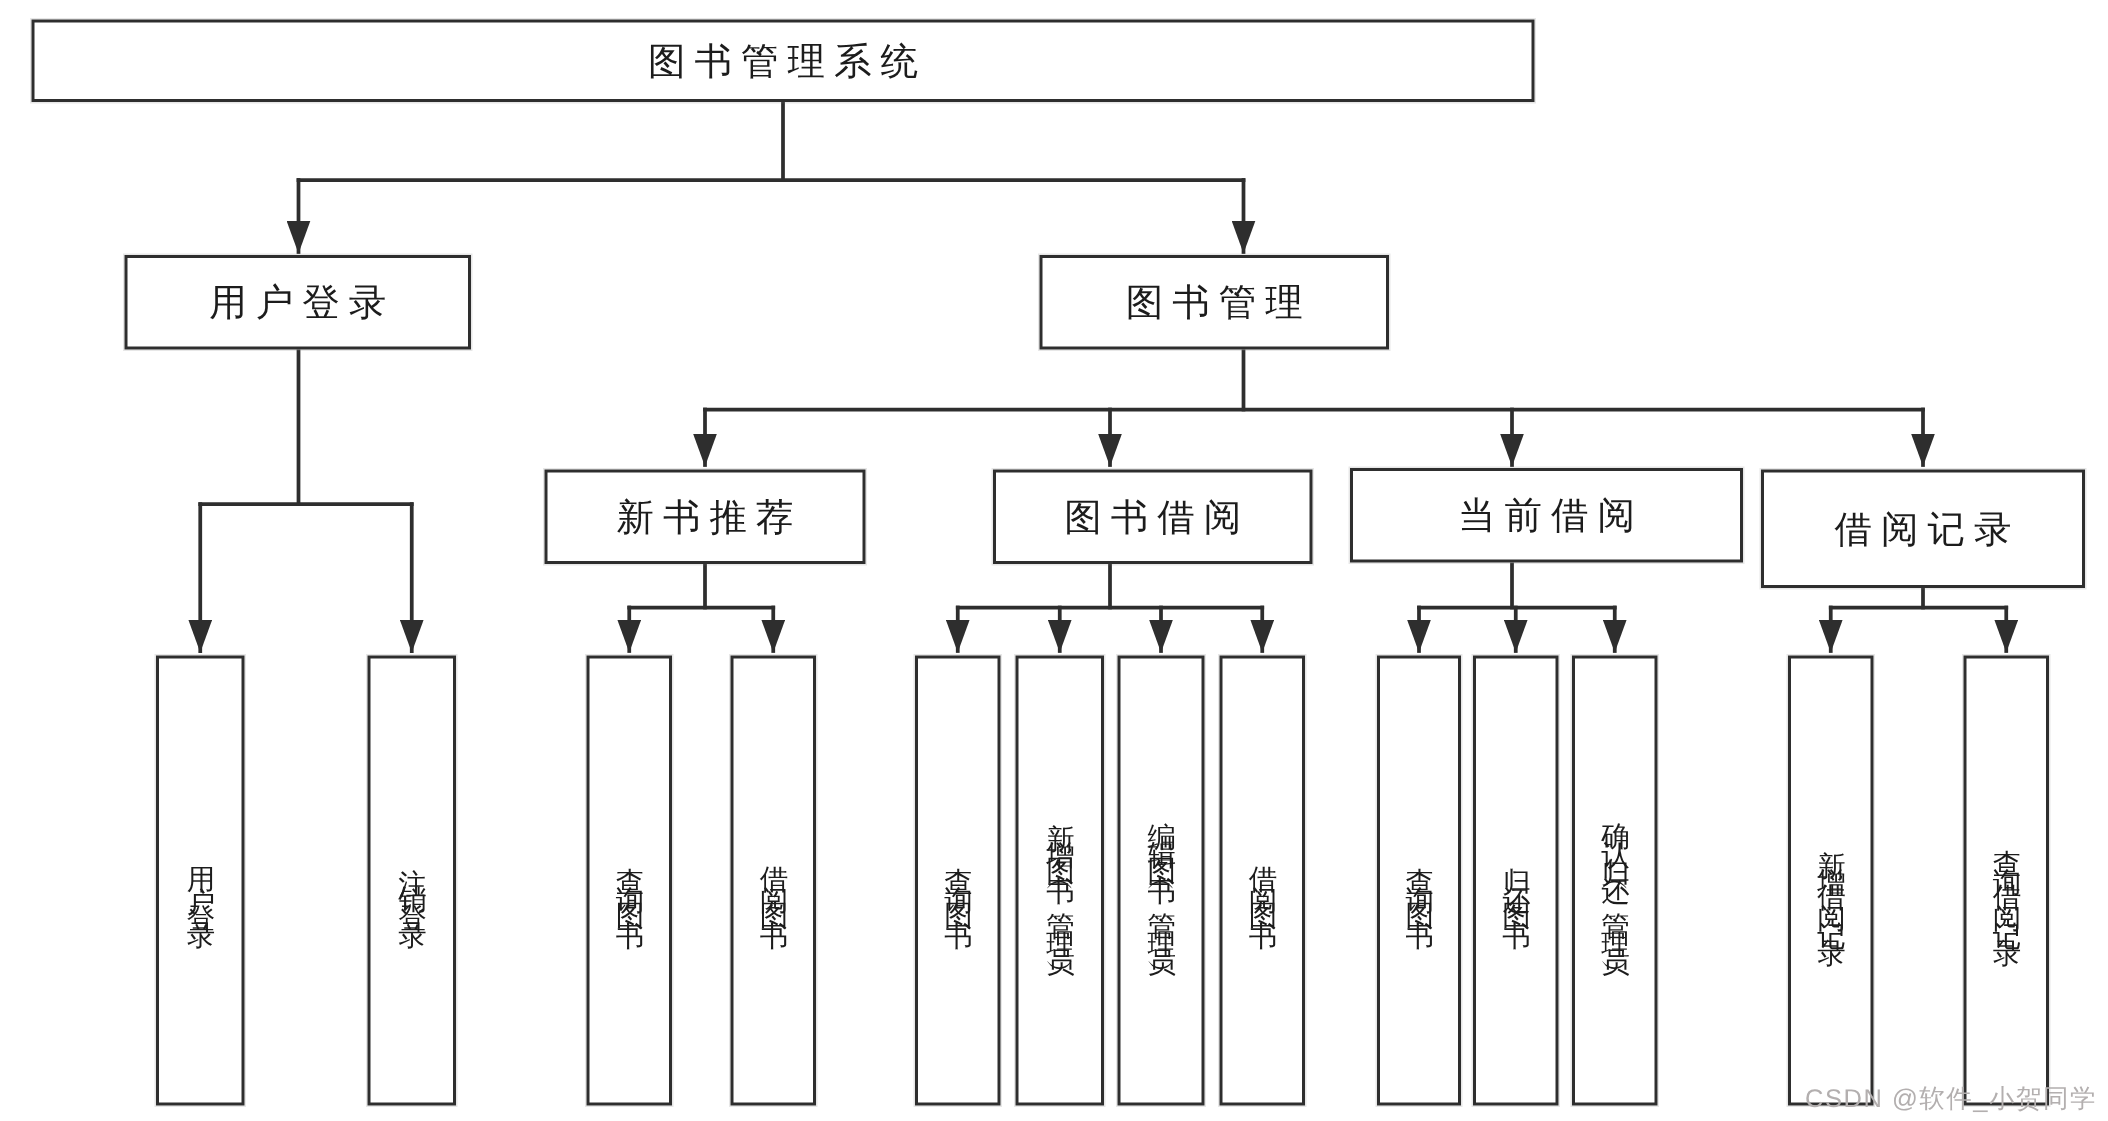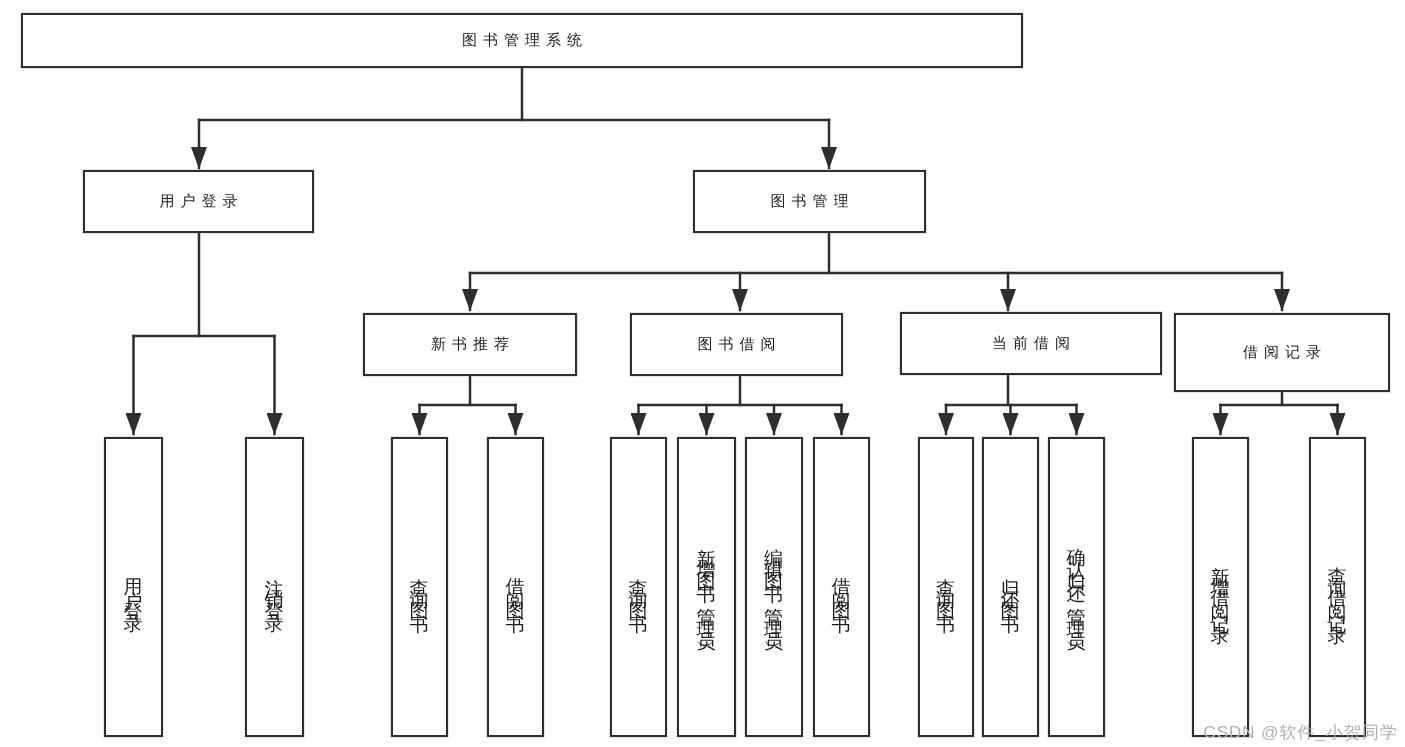--- a/index.html
+++ b/index.html
@@ -9,31 +9,31 @@
     color:var(--text,#1c1c1c);
   }
   #connectors{position:absolute;left:0;top:0;width:1405px;height:747px;}
   #connectors line{stroke:var(--line,#2e2e2e);stroke-width:2.5;stroke-linecap:square;}
   #connectors path{fill:var(--line,#2e2e2e);}
   .box{
     position:absolute;background:#ffffff;border:2.5px solid var(--line,#2e2e2e);
     box-sizing:border-box;display:flex;align-items:center;justify-content:center;
     box-shadow:0 0 0 1px rgba(120,120,120,0.18);
   }
-  .h{font-size:15px;letter-spacing:6px;text-indent:6px;white-space:nowrap;}
+  .h{font-size:25px;letter-spacing:6px;text-indent:6px;white-space:nowrap;}
   .v{
     writing-mode:vertical-rl;text-orientation:mixed;
     font-size:19px;letter-spacing:12px;line-height:1;
   }
   
   .b-root{left:21px;top:13px;width:1002px;height:55px;}
   .b-userlogin{left:83px;top:170px;width:231px;height:63px;}
   .b-bookmgmt{left:693px;top:170px;width:233px;height:63px;}
   .b-newbookrec{left:363px;top:313px;width:214px;height:63px;}
-  .b-bookborrow{left:630px;top:313px;width:213px;height:63px;}
+  .b-bookborrow{left:662px;top:313px;width:213px;height:63px;}
   .b-currentborrow{left:900px;top:312px;width:262px;height:63px;}
   .b-borrowrecords{left:1174px;top:313px;width:216px;height:79px;}
   
   .b-login{left:104px;top:437px;width:59px;height:300px;}
   .b-logout{left:245px;top:437px;width:59px;height:300px;}
   .b-nbquery{left:391px;top:437px;width:57px;height:300px;}
   .b-nbborrow{left:487px;top:437px;width:57px;height:300px;}
   .b-bbquery{left:610px;top:437px;width:57px;height:300px;}
   .b-bbadd{left:677px;top:437px;width:59px;height:300px;}
   .b-bbedit{left:745px;top:437px;width:58px;height:300px;}

